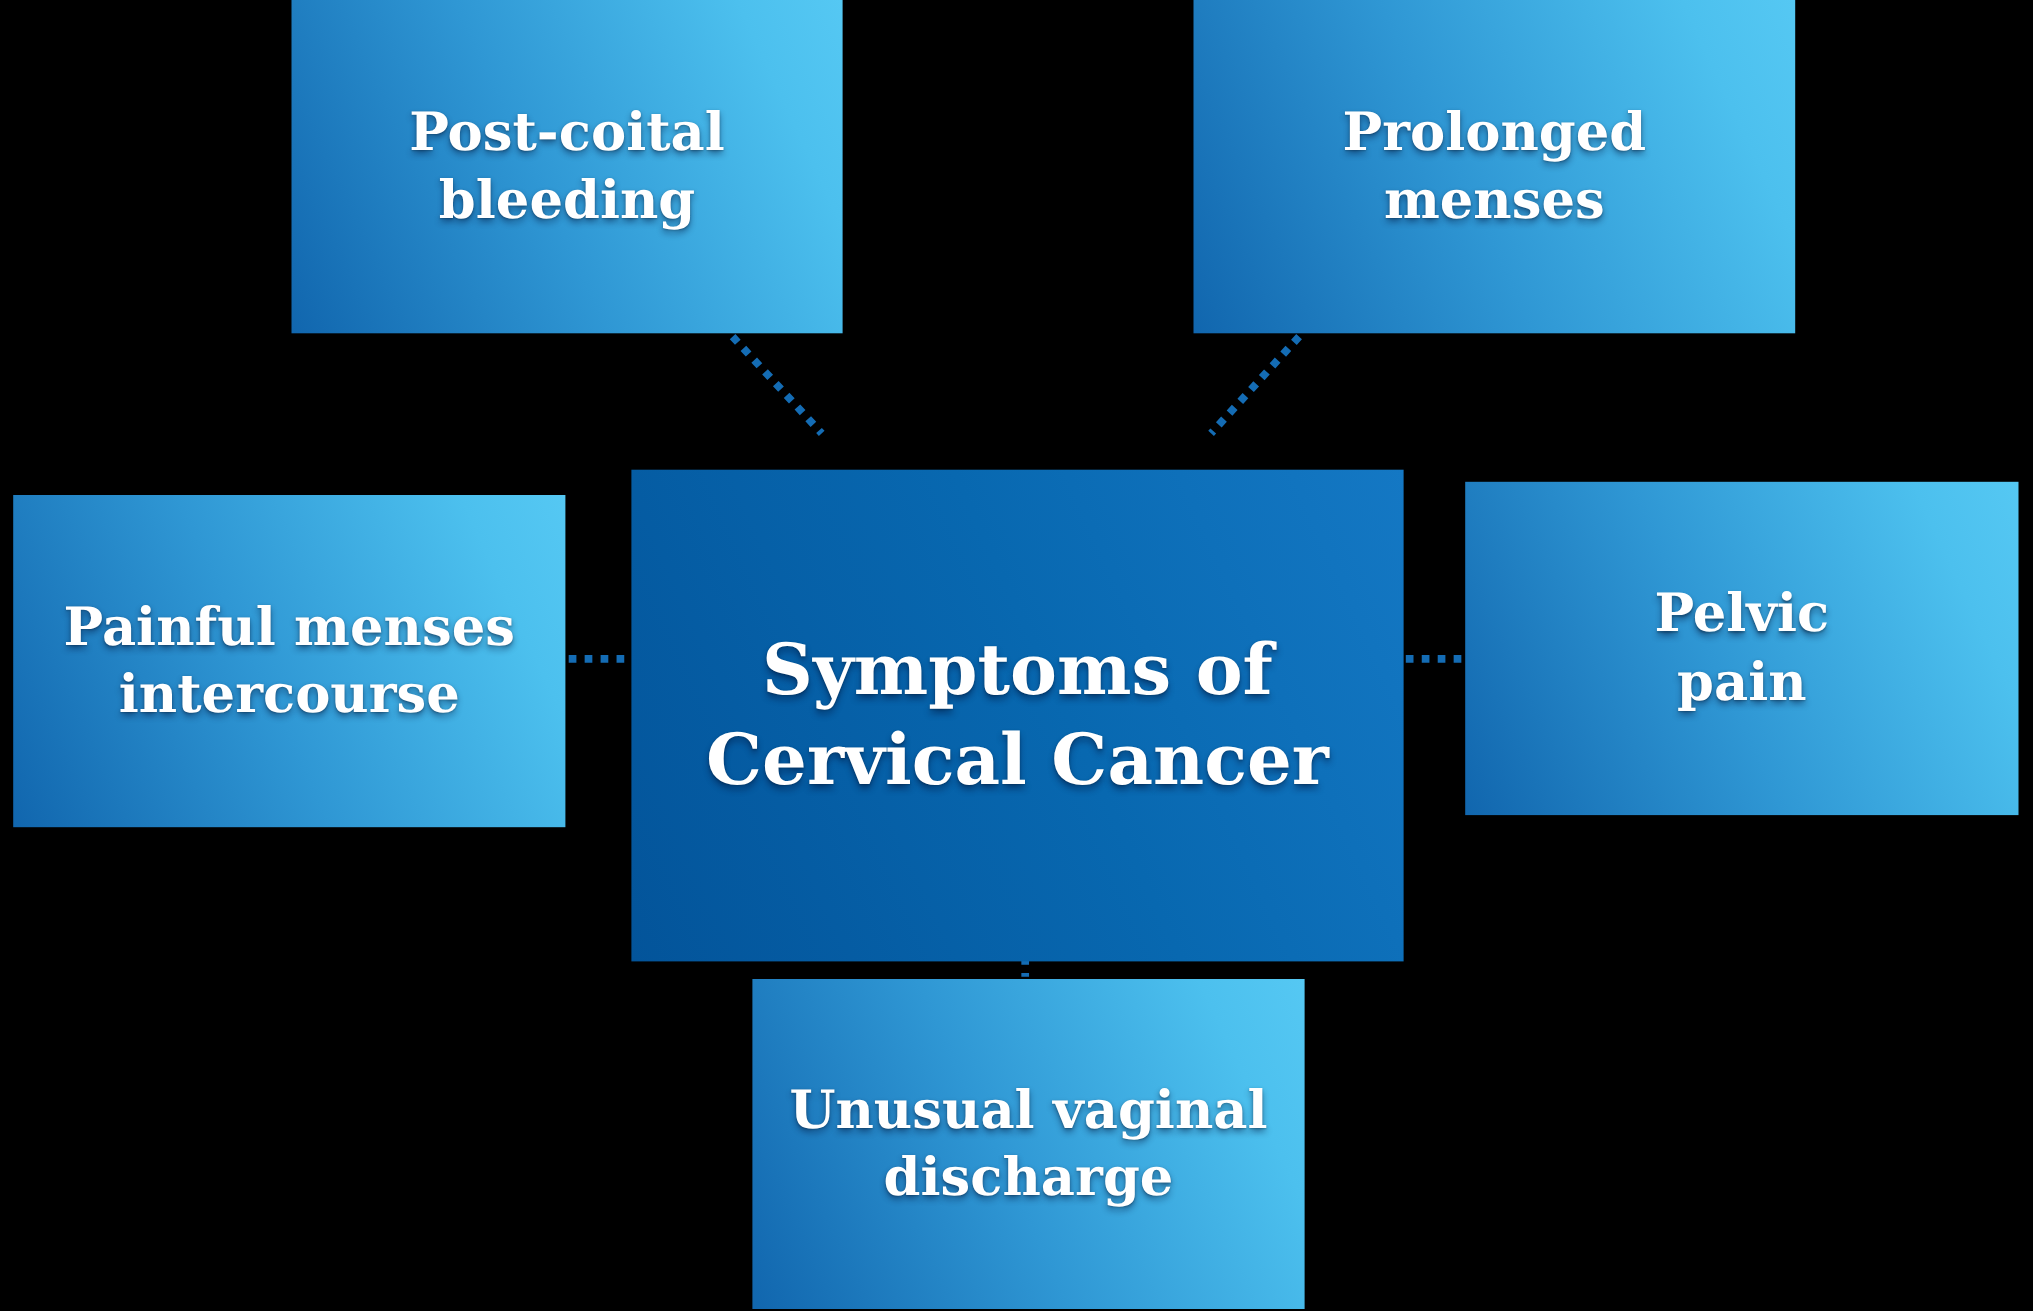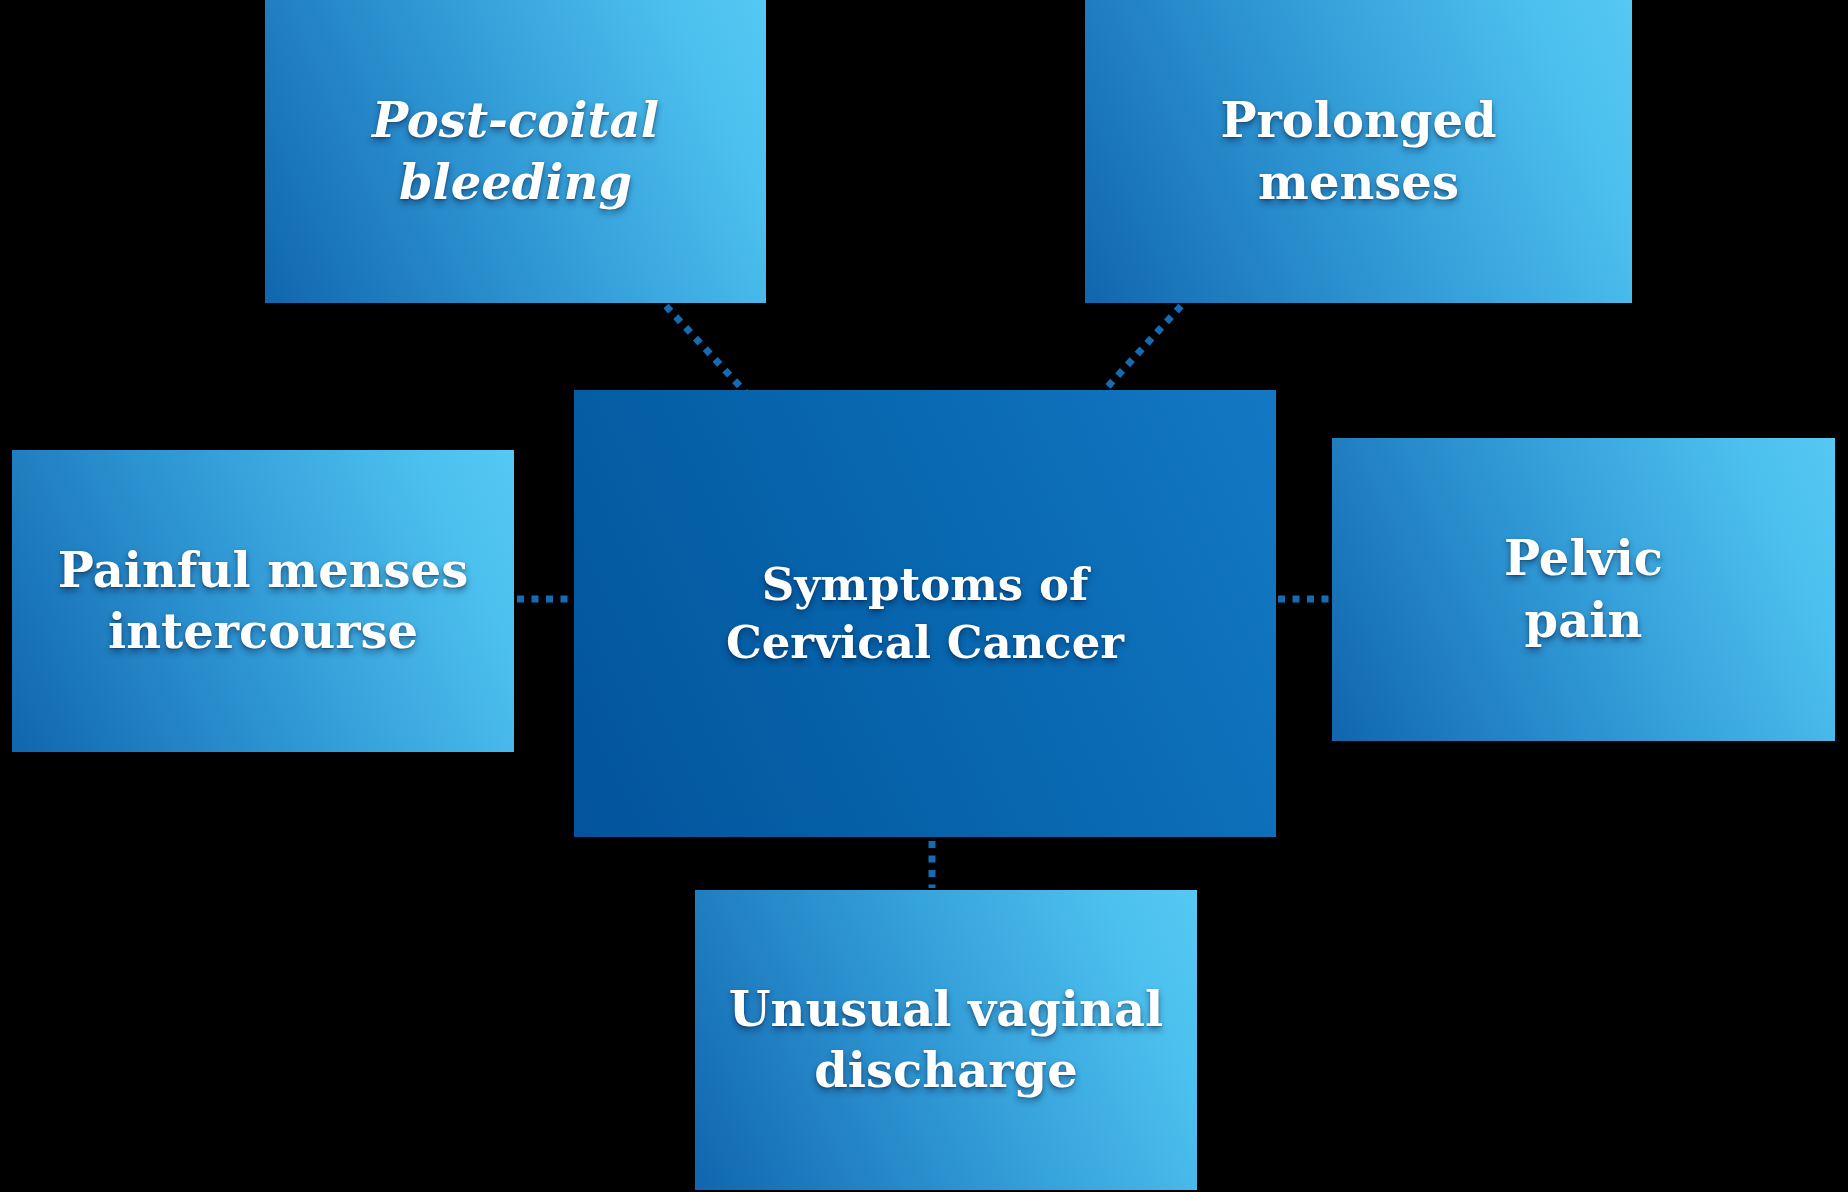--- a/index.html
+++ b/index.html
@@ -39,28 +39,29 @@
     white-space:pre-line;
     line-height:1.28;
     text-shadow:0 4px 6px rgba(0,20,60,0.45), 0 1px 2px rgba(0,0,0,0.3);
   }
   .satellite{
     background:linear-gradient(65deg, var(--node-dark) 0%, var(--node-mid) 45%, var(--node-light) 85%, var(--node-lightest) 100%);
     font-size:48px;
   }
   .center-node{
     background:linear-gradient(65deg, var(--center-a) 0%, var(--center-b) 55%, var(--center-c) 100%);
-    font-size:45px;
+    font-size:64px;
+    margin-top:37px;
   }
   
-  .pos-top-left    {left:265px;  top:0px;    width:501px; height:303px;font-style:italic;}
+  .pos-top-left    {left:265px;  top:0px;    width:501px; height:303px;}
   .pos-top-right   {left:1085px; top:0px;    width:547px; height:303px;}
   .pos-mid-left    {left:12px;   top:450px;  width:502px; height:302px;}
   .pos-mid-right   {left:1332px; top:438px;  width:503px; height:303px;}
-  .pos-bottom      {left:684px;  top:890px;  width:502px; height:300px;margin-left:11px;}
+  .pos-bottom      {left:684px;  top:890px;  width:502px; height:300px;}
   .pos-center      {left:574px;  top:390px;  width:702px; height:447px;}
 </style>
 </head>
 <body>
 
 <div class="canvas">
 
   <svg class="connectors" viewBox="0 0 1848 1192" aria-hidden="true">
     <path d="M 666 306 L 747 394"></path>
     <path d="M 1181 306 L 1101 394"></path>

